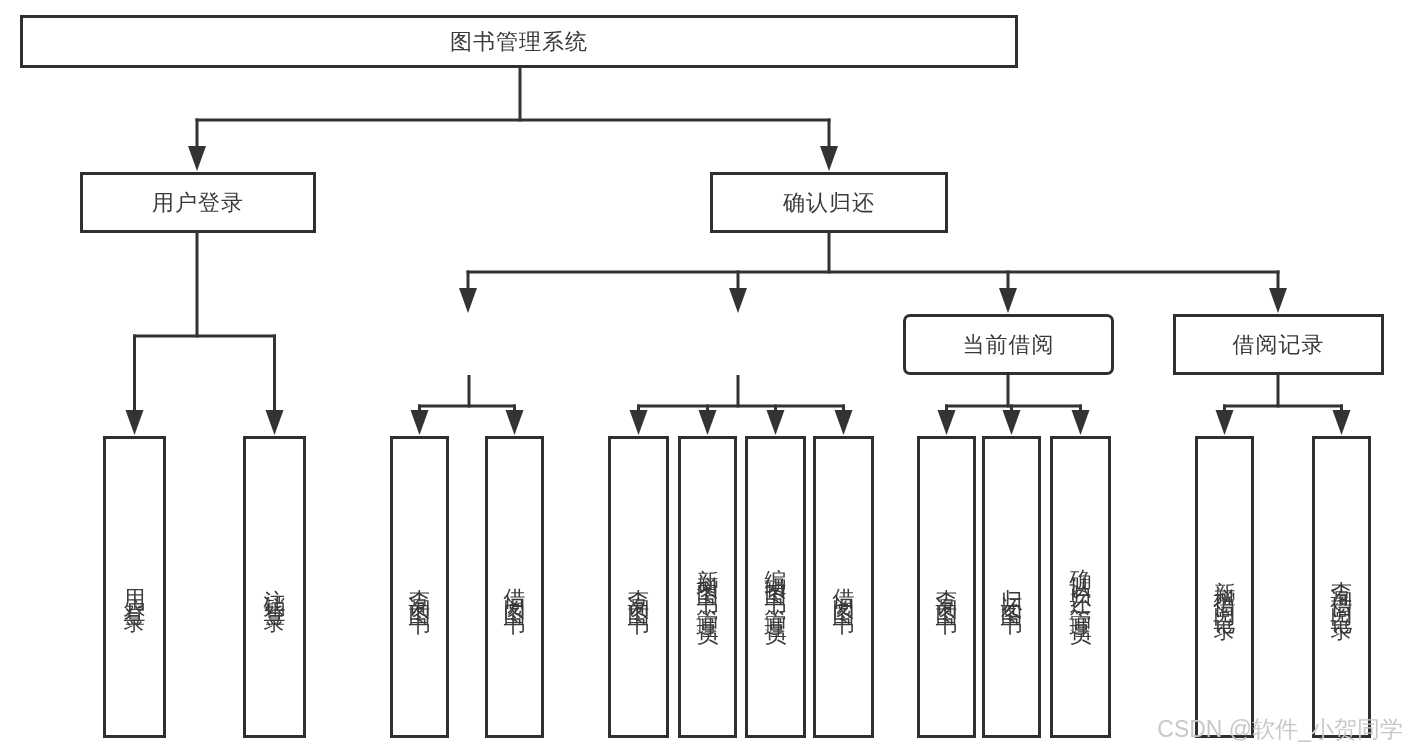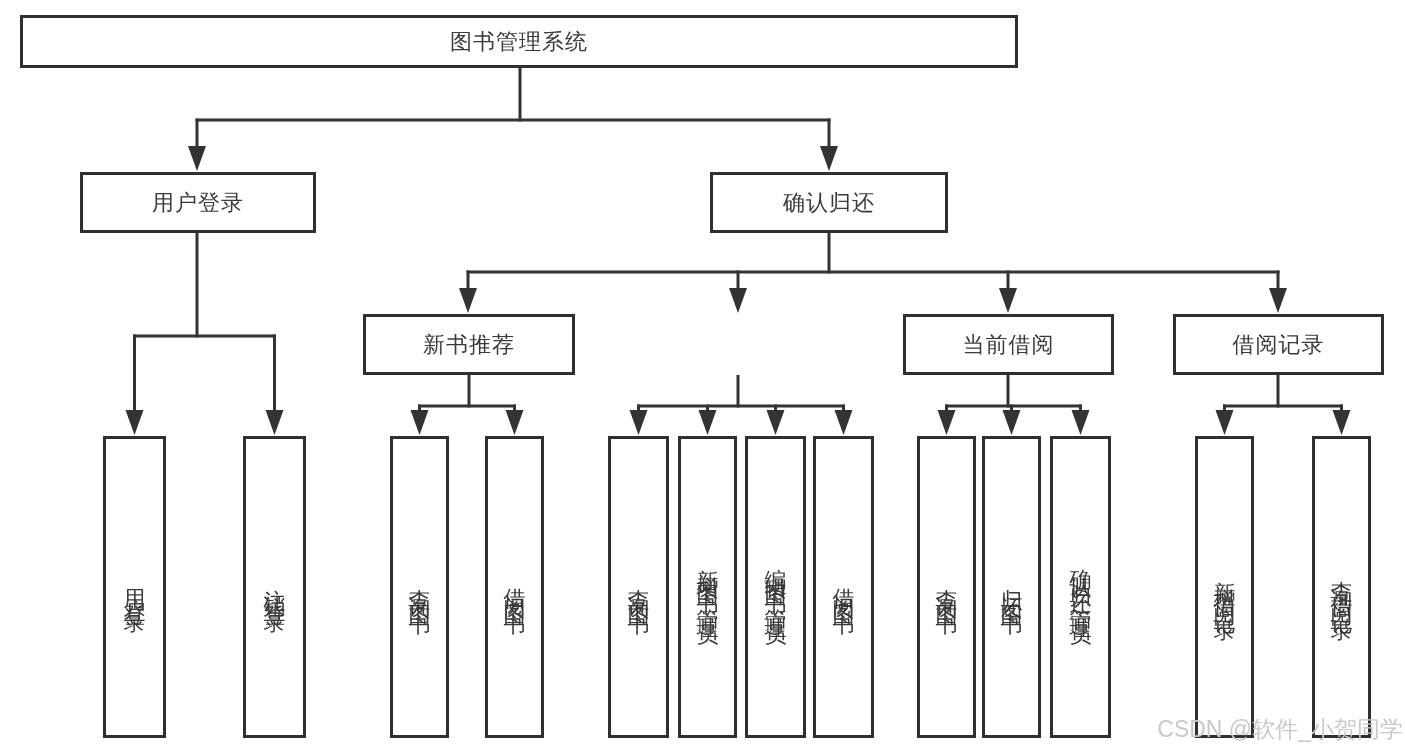--- a/index.html
+++ b/index.html
@@ -143,24 +143,21 @@
     <span class="h-label">图书管理系统</span>
   </div>
 
   <div class="box" style="left:80px; top:172px; width:236px; height:61px;">
     <span class="h-label">用户登录</span>
   </div>
   <div class="box" style="left:710px; top:172px; width:238px; height:61px;">
     <span class="h-label">确认归还</span>
   </div>
 
-  <div class="box" style="left:363px; top:314px; width:212px; height:61px;">
-    <span class="h-label">新书推荐</span>
-  </div>
-  <div class="box" style="left:903px; top:314px; width:211px; height:61px;">
+  <div class="box" style="left:903px; top:314px; width:211px; height:61px;border-radius:7px;">
     <span class="h-label">当前借阅</span>
   </div>
   <div class="box" style="left:1173px; top:314px; width:211px; height:61px;">
     <span class="h-label">借阅记录</span>
   </div>
 
   <div class="box" style="left:103px; top:436px; width:63px; height:302px;">
     <span class="v-label">用户登录</span>
   </div>
   <div class="box" style="left:243px; top:436px; width:63px; height:302px;">

